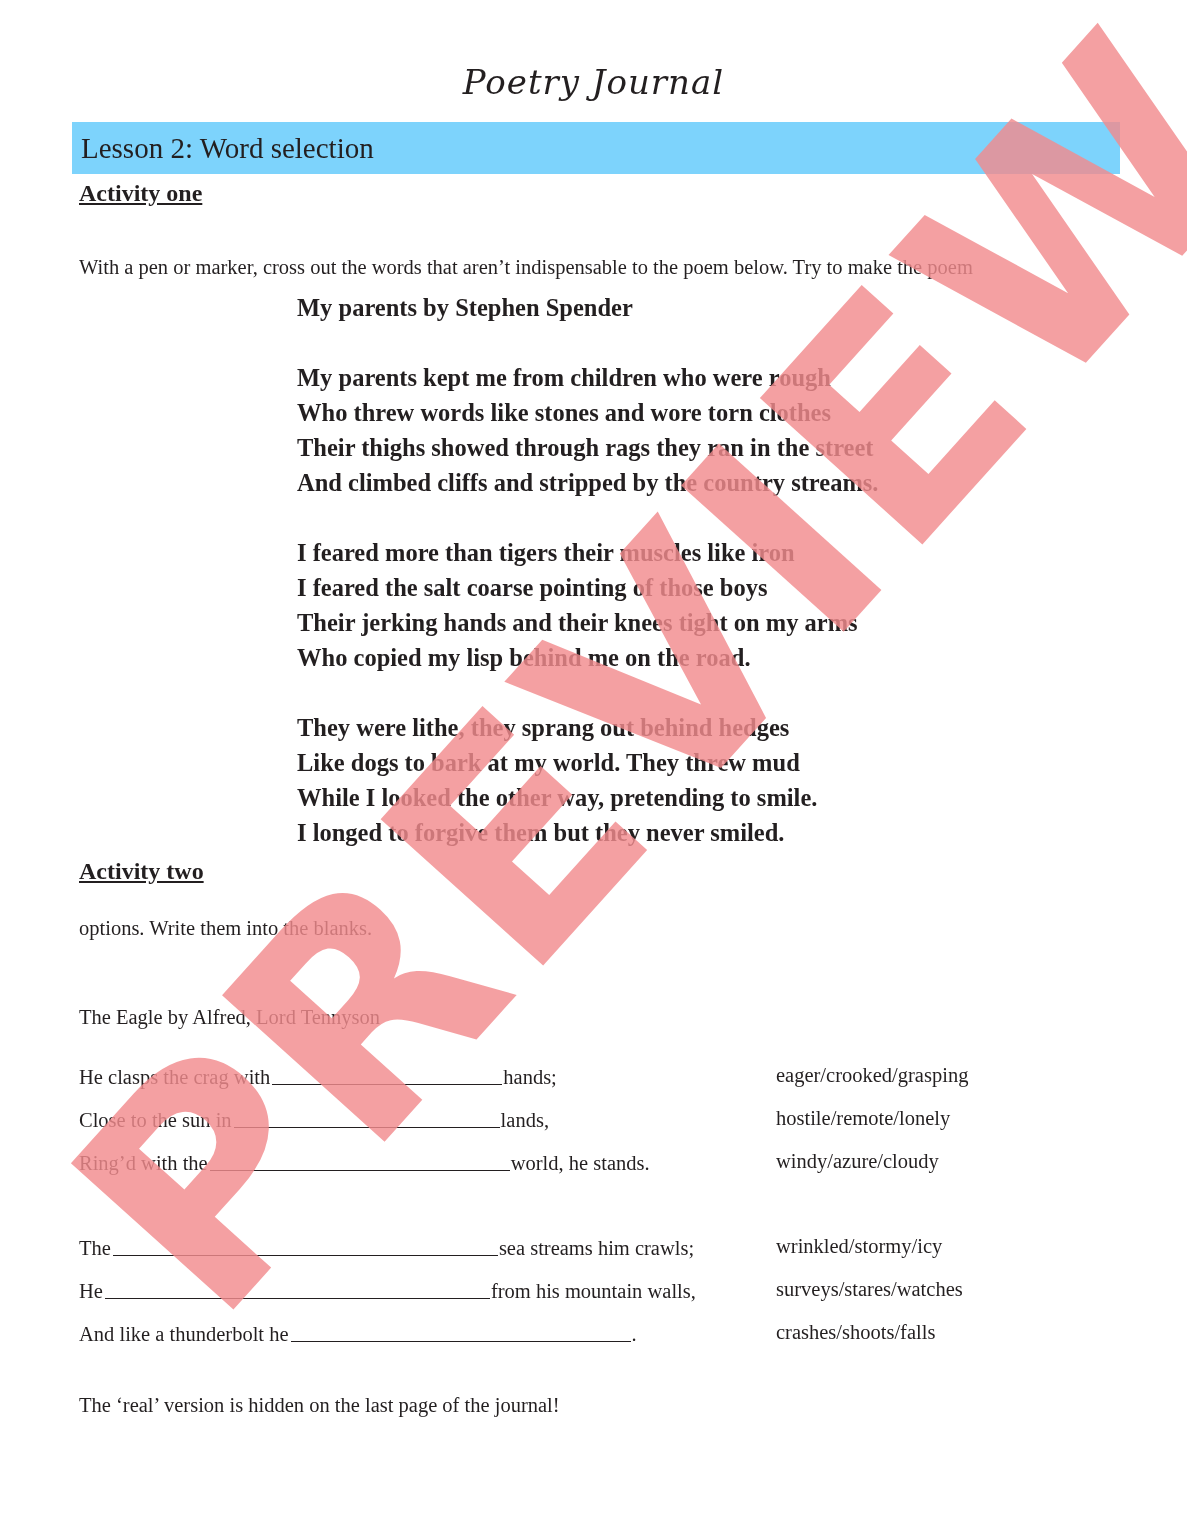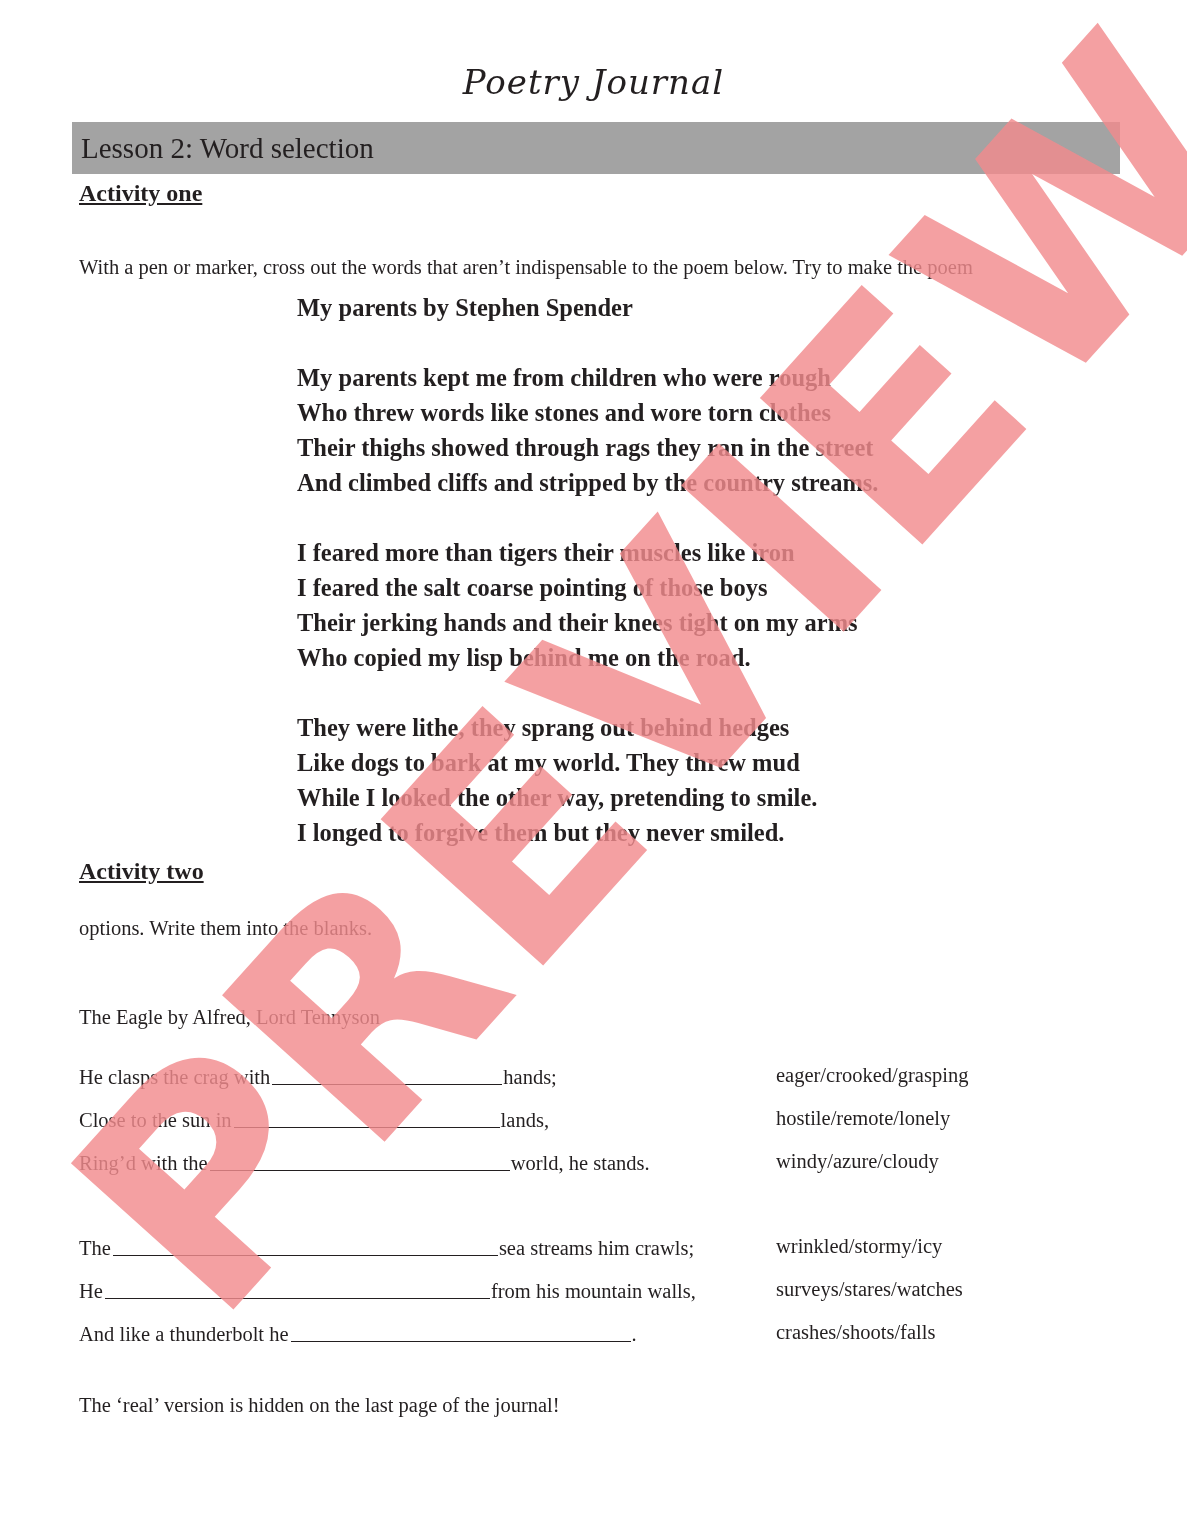--- a/index.html
+++ b/index.html
@@ -1,20 +1,20 @@
 <!DOCTYPE html>
 <html><head>
 <meta charset="utf-8">
 <style>
   html, body { margin: 0; padding: 0; background: #ffffff; }
   body { width: 1187px; height: 1536px; position: relative; overflow: hidden;
          font-family: "Liberation Serif", "DejaVu Serif", serif; color: #231f20; }
   .title { position: absolute; top: 62px; left: 0; width: 1187px; text-align: center;
            font-family: "DejaVu Serif", serif; font-style: italic; font-size: 34px; letter-spacing: 1px; color: #231f20; }
-  .lesson-bar { position: absolute; top: 122px; left: 72px; width: 1048px; height: 52px; background: #a3a3a3; }
+  .lesson-bar { position: absolute; top: 122px; left: 72px; width: 1048px; height: 52px; background: #7dd3fc; }
   .lesson-bar span { position: absolute; left: 9px; top: 10px; font-size: 29px; color: #231f20; }
   .act-head { position: absolute; left: 79px; font-size: 24px; font-weight: bold; text-decoration: underline; color: #231f20; }
   .para { position: absolute; left: 79px; width: 1040px; font-size: 20.5px; line-height: 27px; color: #231f20; }
   .poem { position: absolute; left: 269px; font-size: 24.5px; font-weight: bold; color: #231f20; }
   .poem .line { height: 35px; line-height: 35px; white-space: nowrap; margin-left: 28px; }
   .poem .gap { height: 35px; }
   .fill-row { position: absolute; left: 79px; width: 1040px; height: 30px; font-size: 20.5px; white-space: nowrap; }
   .fill-row .pre, .fill-row .post { display: inline-block; vertical-align: bottom; }
   .blank { display: inline-block; border-bottom: 1.3px solid #231f20; height: 20px; vertical-align: bottom; margin: 0 1px 4px 2px; }
   .opts { position: absolute; left: 697px; top: 0; }

